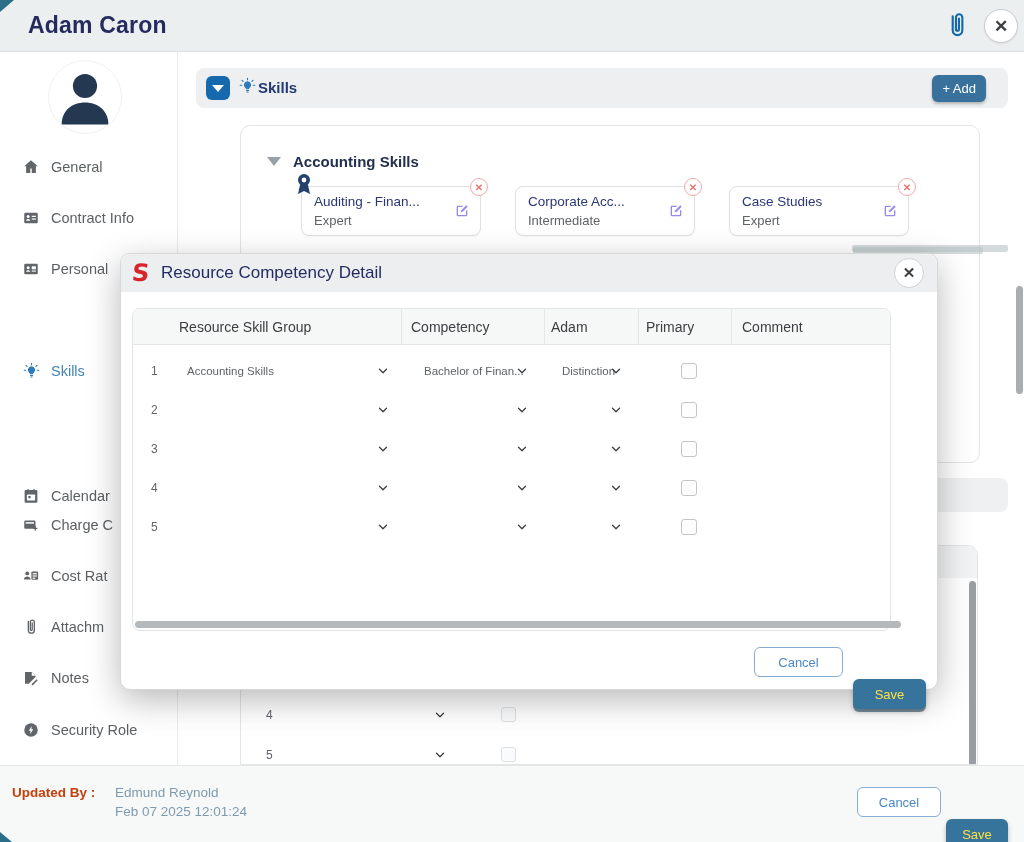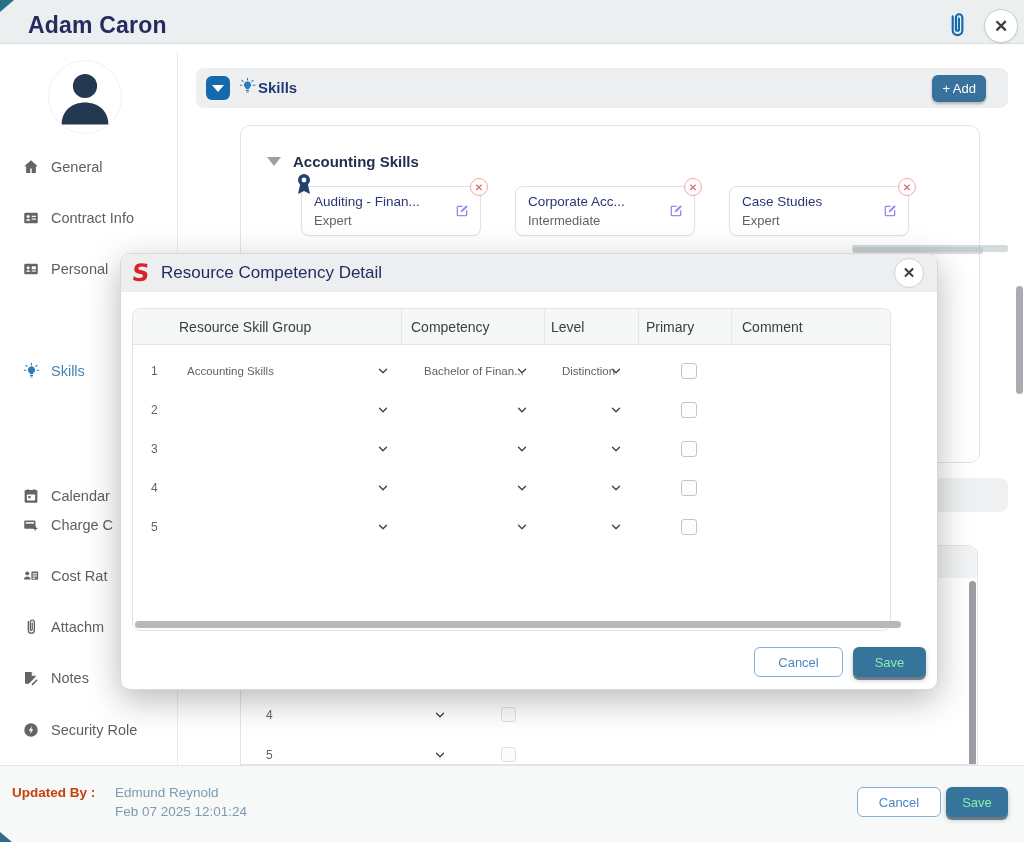--- a/index.html
+++ b/index.html
@@ -1,21 +1,21 @@
 <!DOCTYPE html>
 <html><head>
 <meta charset="utf-8">
 <style>
   * { margin:0; padding:0; box-sizing:border-box; }
   html,body { width:1024px; height:842px; }
   body { font-family:"Liberation Sans", sans-serif; background:#fff; overflow:hidden; }
   .screen { position:relative; width:1024px; height:842px; background:#fff; overflow:hidden; }
 
   
-  .topbar { position:absolute; left:0; top:0; width:1024px; height:44px; background:#ecefef; border-bottom:1px solid #dcdfe0; }
+  .topbar { position:absolute; left:0; top:0; width:1024px; height:52px; background:#ecefef; border-bottom:1px solid #dcdfe0; }
   .corner-tri { position:absolute; left:0; top:0; width:0; height:0; border-top:12px solid #2a6f87; border-right:14px solid transparent; }
   .corner-tri-bottom { position:absolute; left:0; bottom:0; width:0; height:0; border-bottom:10px solid #2a6f87; border-right:12px solid transparent; }
   .page-title { position:absolute; left:28px; top:12px; font-size:23px; font-weight:bold; color:#252b5e; letter-spacing:.2px; }
   .clip-btn { position:absolute; left:944px; top:11px; width:26px; height:30px; cursor:pointer; }
   .close-top { position:absolute; left:984px; top:9px; width:34px; height:34px; background:#fff; border:1px solid #c9cccf; border-radius:50%; display:flex; align-items:center; justify-content:center; font-size:17px; font-weight:bold; color:#3c4043; cursor:pointer; box-shadow:0 1px 2px rgba(0,0,0,.08); }
 
   
   .sidebar { position:absolute; left:0; top:52px; width:178px; height:713px; background:#fff; border-right:1px solid #ececec; }
   .avatar-wrap { position:absolute; left:48px; top:8px; width:74px; height:74px; border-radius:50%; border:1px solid #f1f1f1; display:flex; align-items:center; justify-content:center; overflow:hidden; }
   .nav-item { position:absolute; left:0; width:178px; height:30px; display:flex; align-items:center; cursor:pointer; }
@@ -69,21 +69,21 @@
   .mnum { font-size:12px; color:#5f6368; padding-left:18px; }
   .mcell { position:relative; height:100%; display:flex; align-items:center; font-size:11.5px; color:#5f6368; }
   .mcell .chev { position:absolute; cursor:pointer; }
   .c-skill .chev { right:12px; } .c-comp .chev { right:16px; } .c-level .chev { right:16px; }
   .c-skill { padding-left:16px; } .c-comp { padding-left:22px; } .c-level { padding-left:17px; }
   .mcheck { width:16px; height:16px; border:1.6px solid #c2c6c9; border-radius:3px; background:#fdfdfd; margin-left:42px; cursor:pointer; }
   .hscroll { position:absolute; left:2px; bottom:2px; width:766px; height:7px; background:#b6b9bc; border-radius:4px; cursor:pointer; }
 
   .btn { border-radius:6px; font-size:13px; height:30px; display:flex; align-items:center; justify-content:center; cursor:pointer; }
   .btn-cancel { background:#fff; border:1.5px solid #85aed6; color:#4a87c7; }
-  .btn-save { background:#36749c; border:none; color:#86efac; box-shadow:0 3px 0 rgba(24,58,80,.55), 0 3px 5px rgba(0,0,0,.25); }
+  .btn-save { background:#36749c; border:none; color:#fde047; box-shadow:0 3px 0 rgba(24,58,80,.55), 0 3px 5px rgba(0,0,0,.25);margin-top:32px; }
   .modal-cancel { position:absolute; left:633px; top:393px; width:89px; }
   .modal-save { position:absolute; left:732px; top:393px; width:73px; }
 
   
   .footer { position:absolute; left:0; top:765px; width:1024px; height:77px; background:#f7f8f8; border-top:1px solid #e3e5e6; }
   .upd-label { position:absolute; left:12px; top:19px; font-size:13.5px; font-weight:bold; color:#c2410c; }
   .upd-name { position:absolute; left:115px; top:19px; font-size:13.5px; color:#7e9ab0; }
   .upd-date { position:absolute; left:115px; top:38px; font-size:13.5px; color:#7e9ab0; }
   .foot-cancel { position:absolute; left:857px; top:21px; width:84px; }
   .foot-save { position:absolute; left:946px; top:21px; width:62px; }
@@ -323,21 +323,21 @@
     <div class="modal-head">
       <div class="logo-s">S</div>
       <div class="modal-title">Resource Competency Detail</div>
       <div class="modal-close">✕</div>
     </div>
 
     <div class="mtable">
       <div class="mthead">
         <div class="mth h0">Resource Skill Group</div>
         <div class="mth h1">Competency</div>
-        <div class="mth h2">Level</div>
+        <div class="mth h2">Adam</div>
         <div class="mth h3">Primary</div>
         <div class="mth h4">Comment</div>
       </div>
 
       <div class="mrow" style="margin-top:6px">
         <div class="mnum">1</div>
         <div class="mcell c-skill">
             <span>Accounting Skills</span>
             <span class="chev">
               <svg width="14" height="14" viewBox="0 0 24 24">

